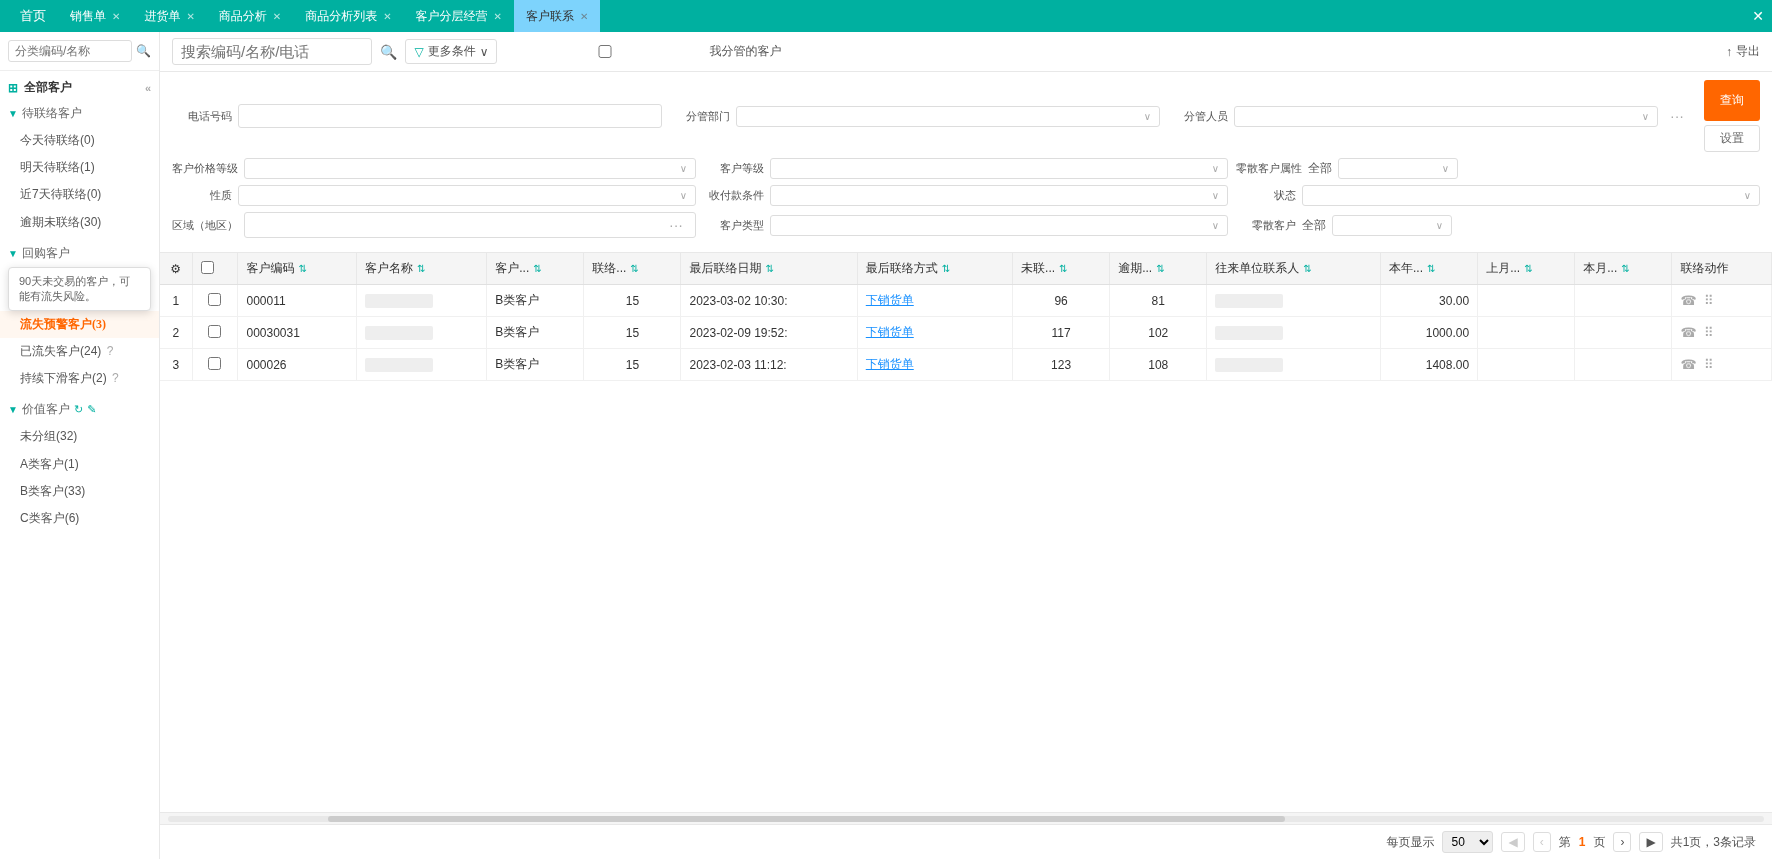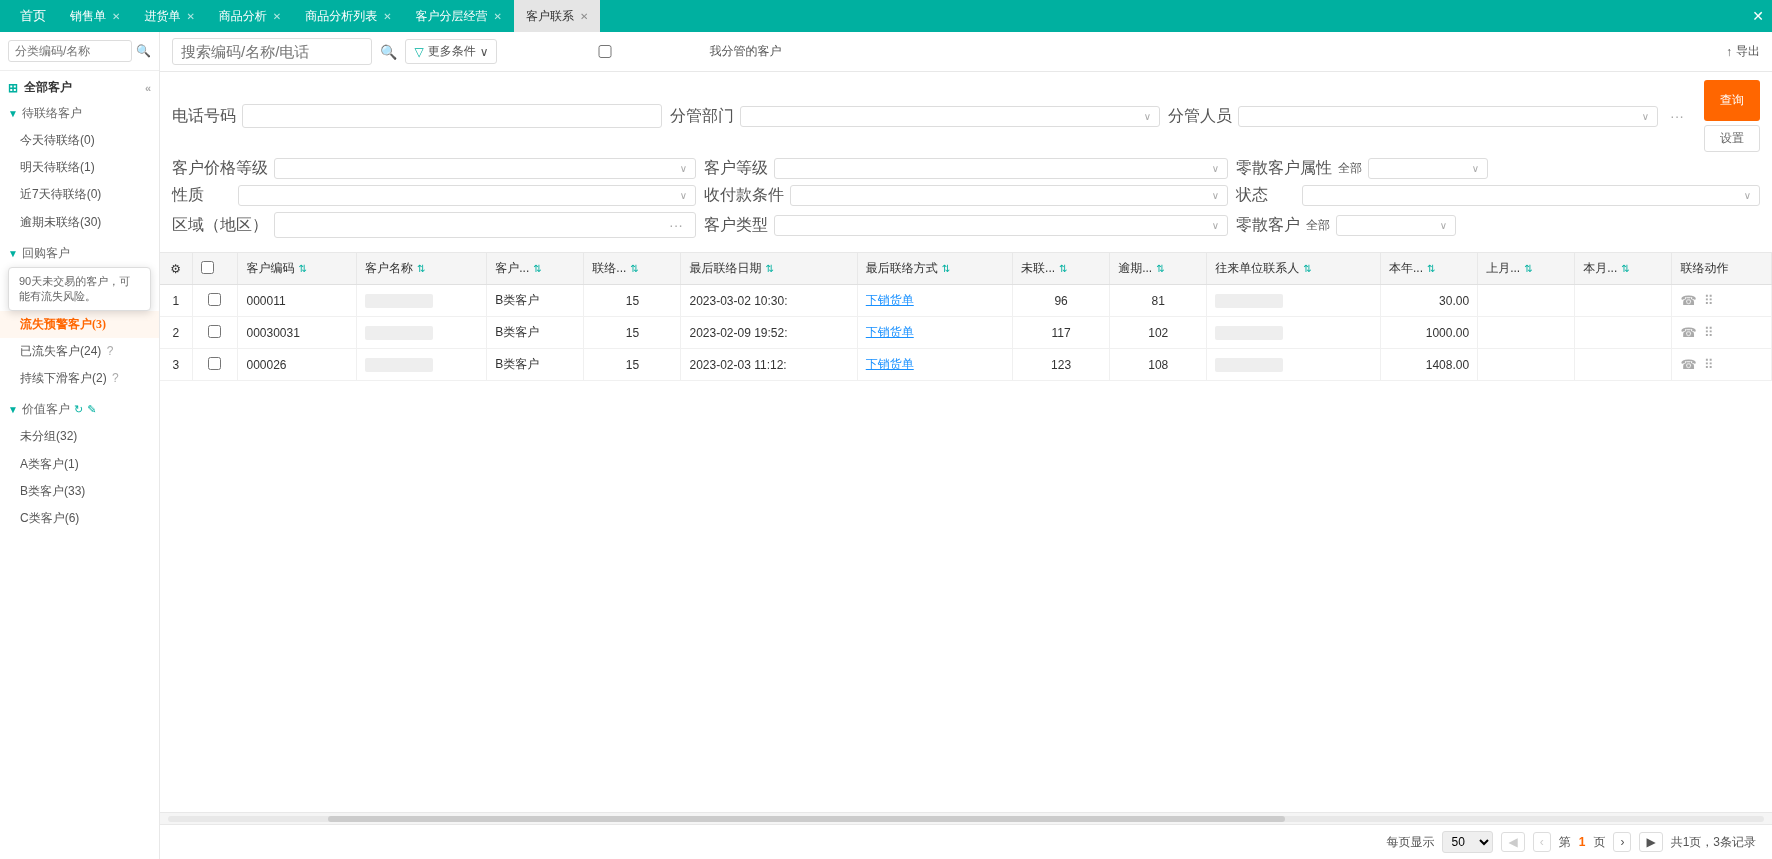--- a/index.html
+++ b/index.html
@@ -24,21 +24,21 @@
       display: flex;
       align-items: center;
       padding: 8px 12px;
       height: 32px;
       cursor: pointer;
       font-size: 12px;
       white-space: nowrap;
       position: relative;
     }
     .top-nav .tab-item.active {
-      background: #e5e5e5;
+      background: #7dd3fc;
       color: #333;
     }
     .top-nav .tab-item .close-btn {
       margin-left: 6px;
       font-size: 10px;
       opacity: 0.7;
     }
     .top-nav .tab-item.active .close-btn {
       color: #666;
     }
@@ -227,22 +227,22 @@
     .filter-field {
       display: flex;
       align-items: center;
       flex: 1;
       gap: 6px;
     }
     .filter-label {
       color: #555;
       white-space: nowrap;
       min-width: 60px;
-      text-align: left;
-      font-size: 16px;
+      text-align: right;
+      font-size: 11px;
     }
     .filter-input {
       flex: 1;
       border: 1px solid #ddd;
       border-radius: 3px;
       padding: 4px 8px;
       font-size: 12px;
       outline: none;
       color: #333;
     }

